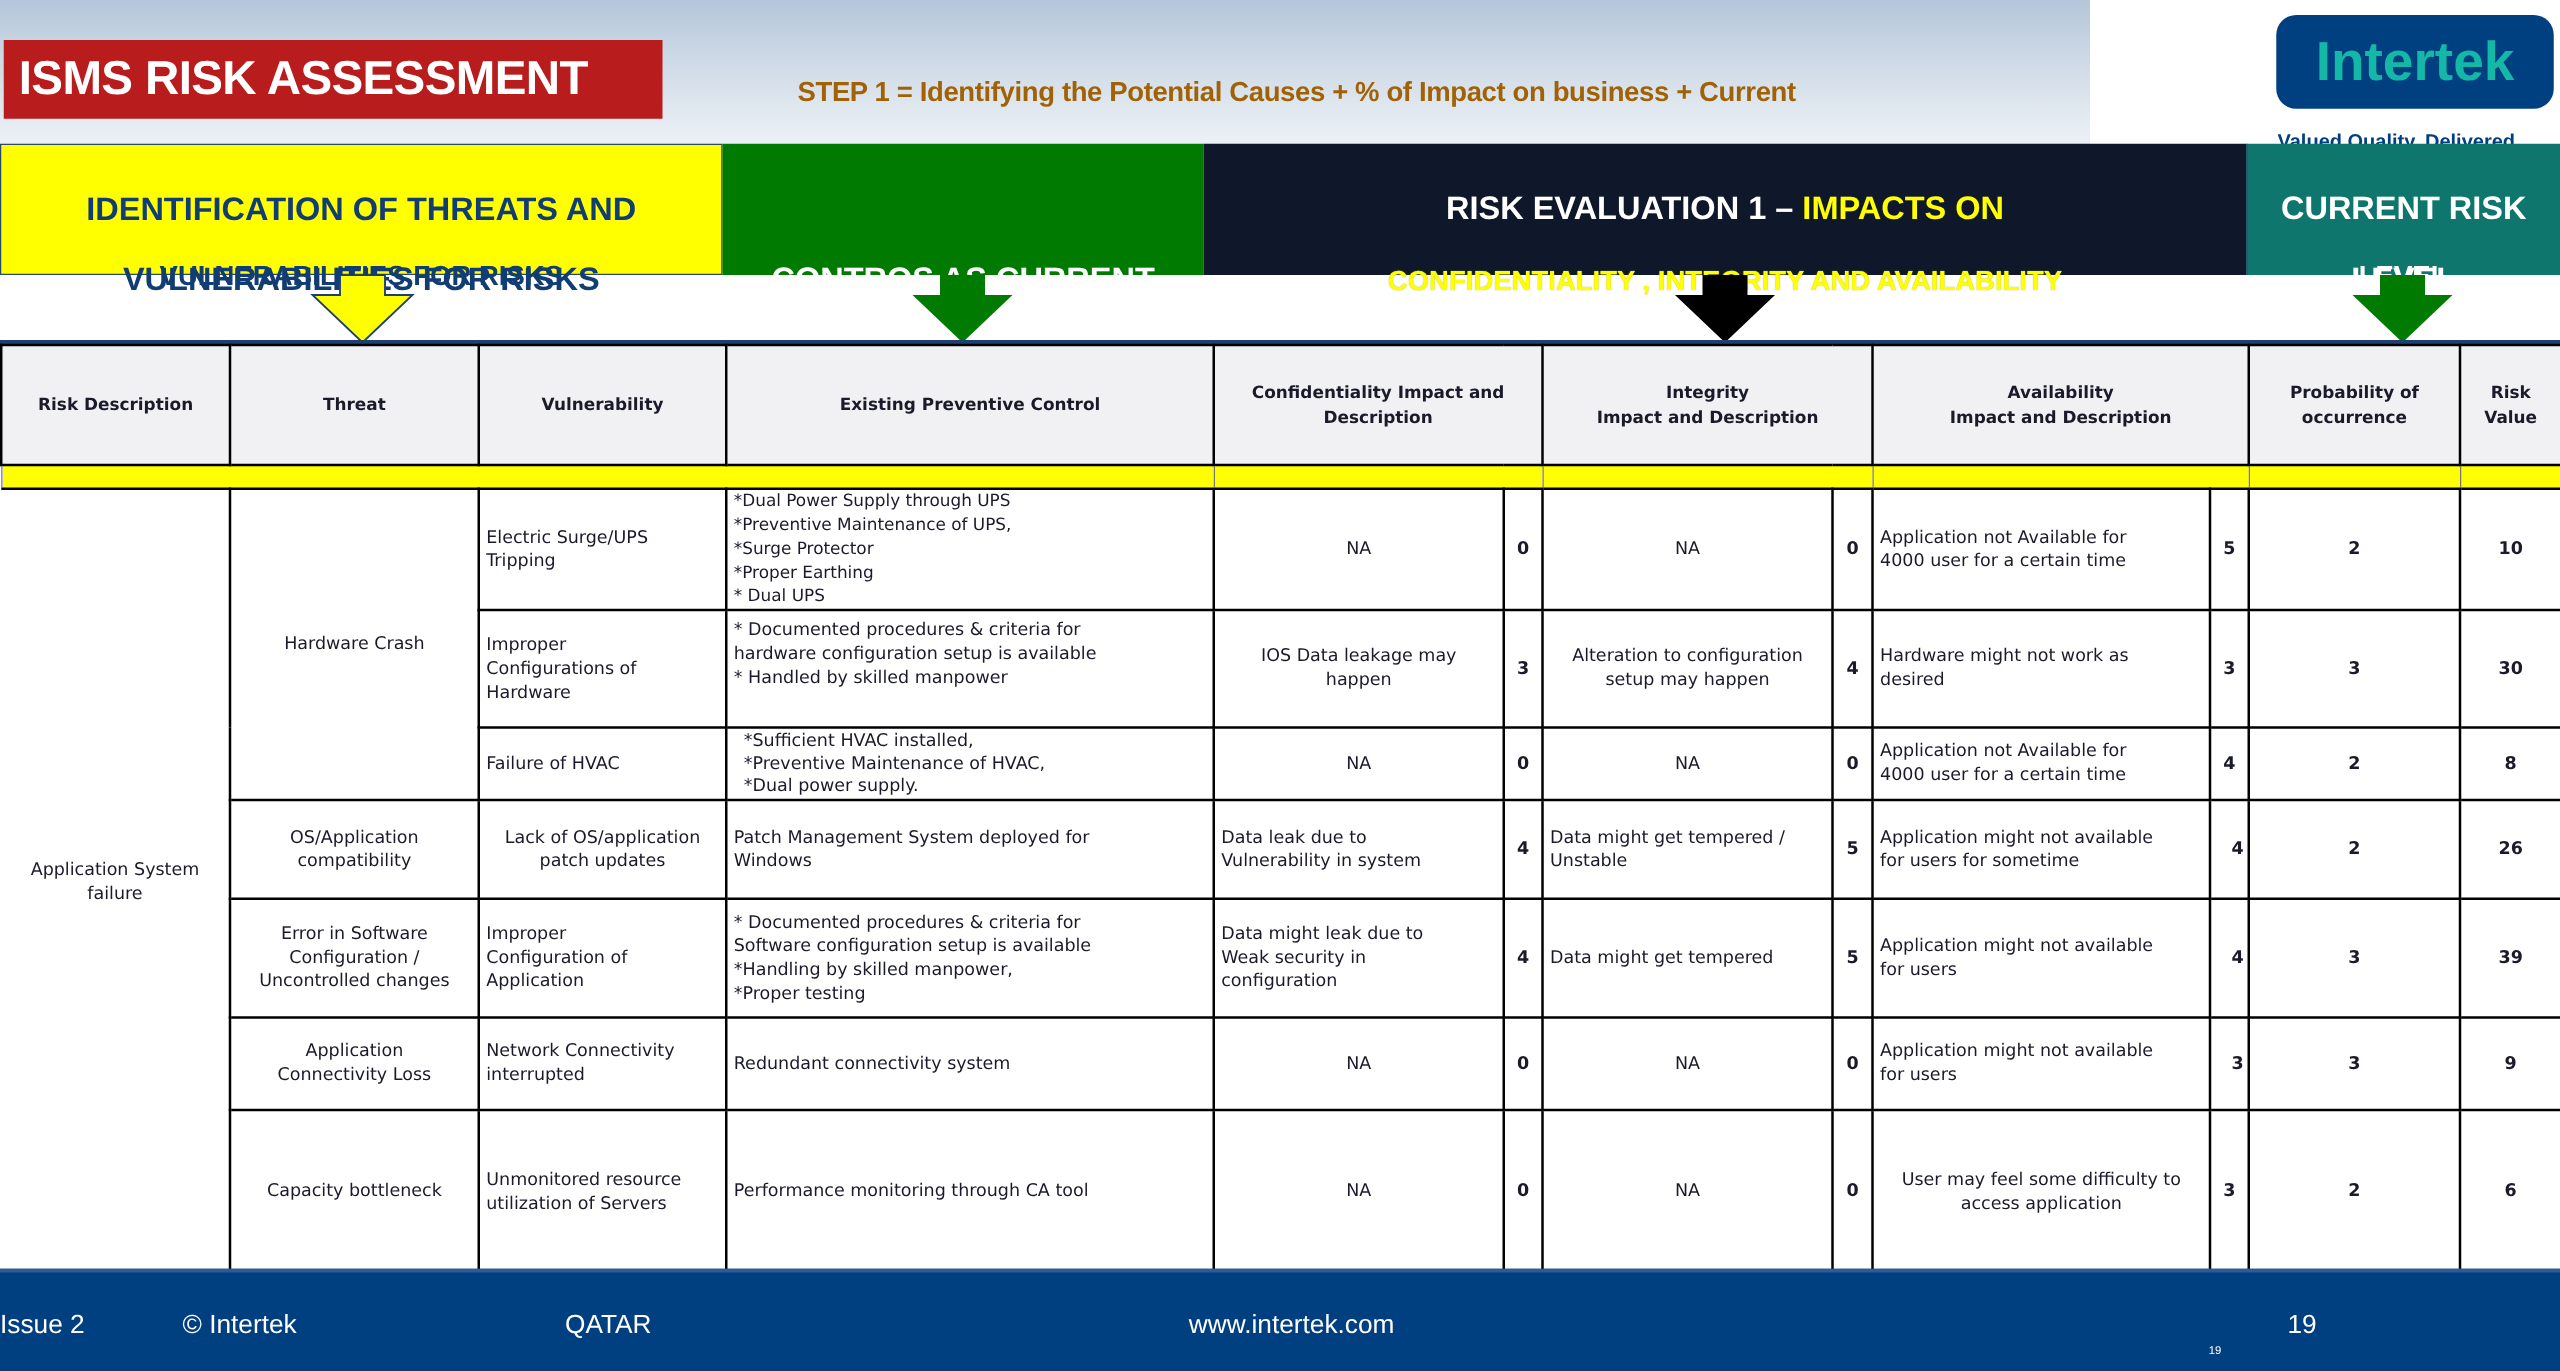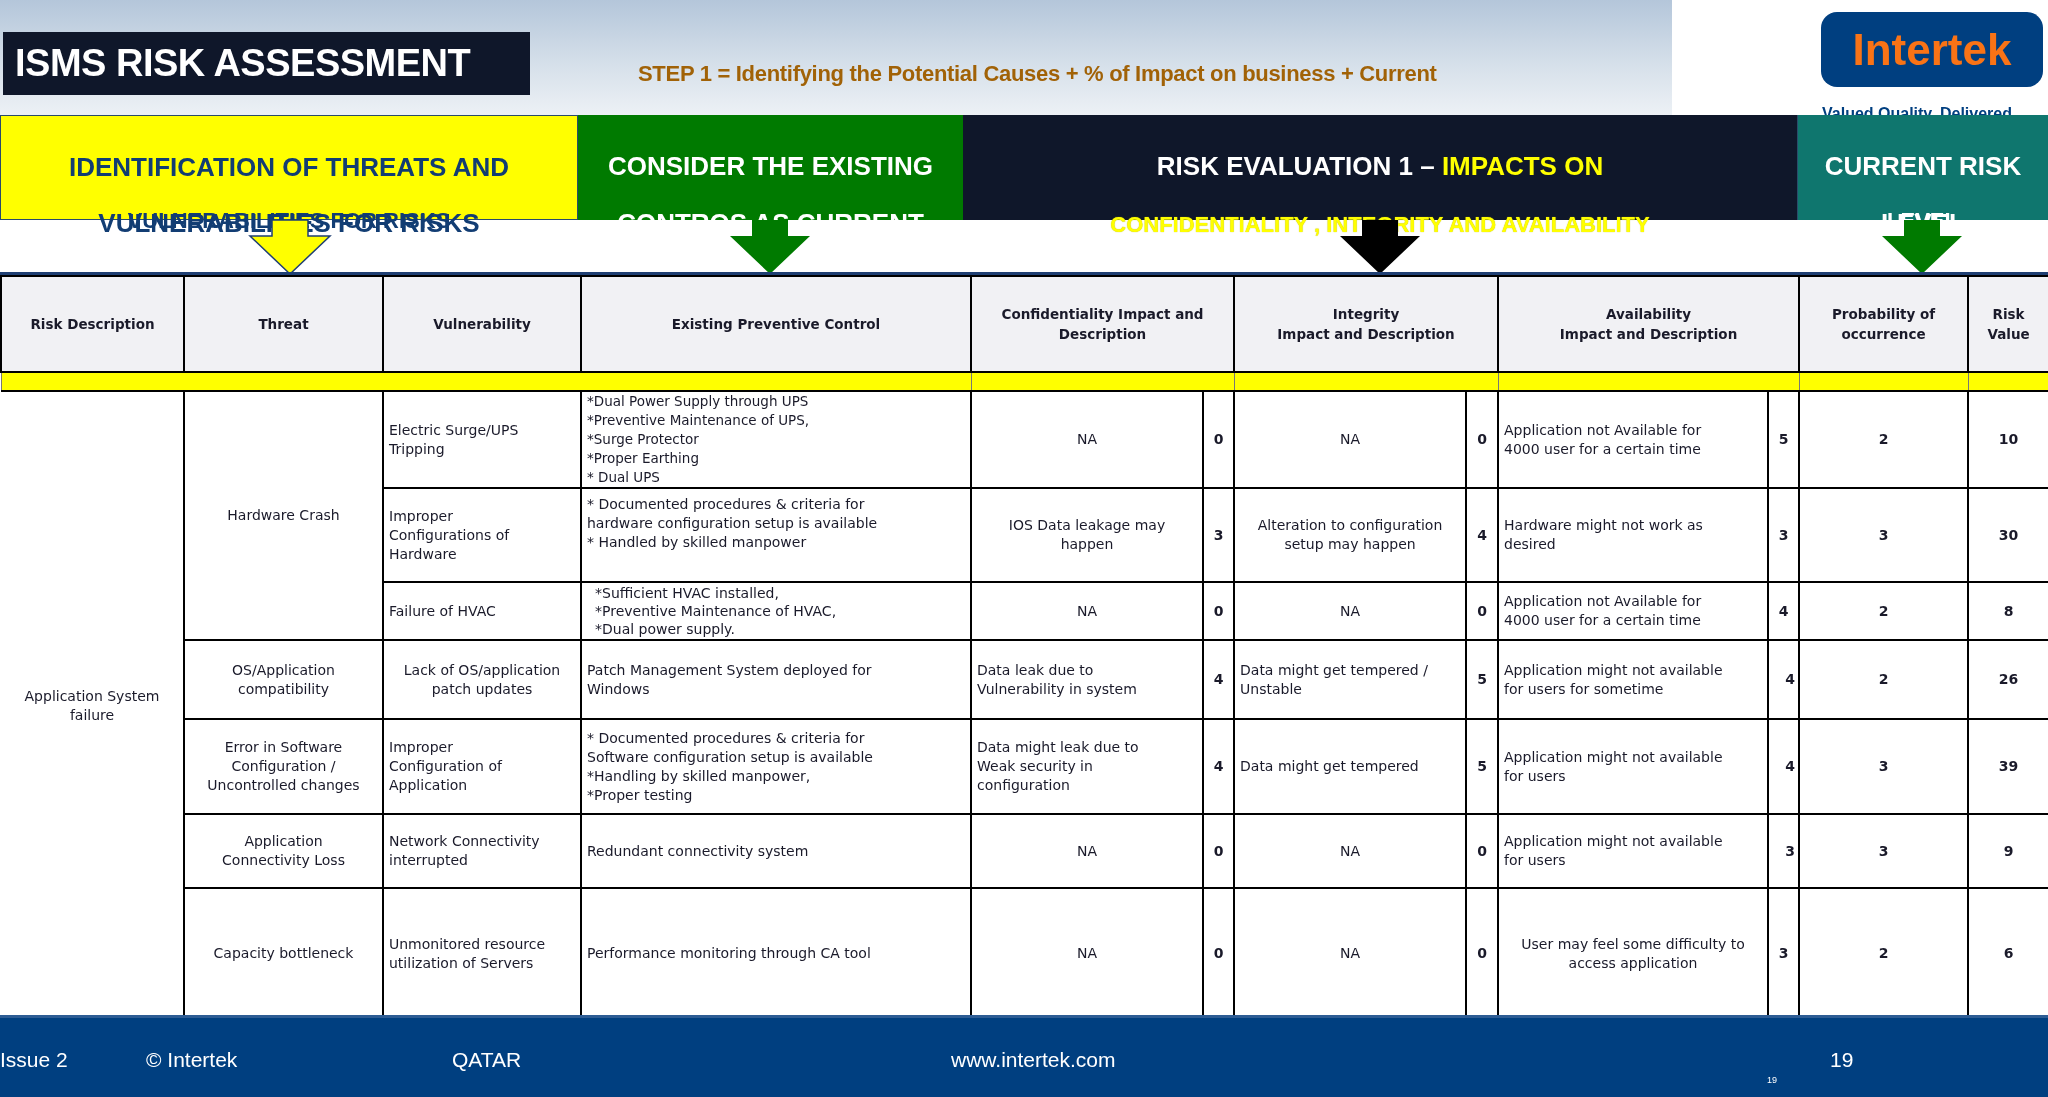--- a/index.html
+++ b/index.html
@@ -1,28 +1,28 @@
 <!DOCTYPE html>
 <html><head>
 <meta charset="utf-8">
 <style>
   * { box-sizing: border-box; margin: 0; padding: 0; }
   html, body { width: 2048px; height: 1097px; overflow: hidden; background: #ffffff; }
   body { position: relative; font-family: "Liberation Sans", sans-serif; }
 
   .top-bg { position: absolute; left: 0; top: 0; width: 1672px; height: 118px;
     background: linear-gradient(180deg, #b4c6da 0%, #d6e0ea 55%, #eef2f6 100%); }
-  .title-box { position: absolute; left: 3px; top: 32px; width: 527px; height: 63px; background: #0f172a;
+  .title-box { position: absolute; left: 3px; top: 32px; width: 527px; height: 63px; background: #b91c1c;
     color: #fff; font-weight: bold; font-size: 38px; line-height: 63px; padding-left: 12px;
     font-family: "Liberation Sans", sans-serif; letter-spacing: -0.5px; }
   .step-text { position: absolute; left: 638px; top: 61px; color: #a16207; font-weight: bold; font-size: 22px;
     letter-spacing: -0.3px; white-space: nowrap; }
 
   .logo { position: absolute; left: 1821px; top: 12px; width: 222px; height: 75px; background: #003f80;
-    border-radius: 16px; color: #f97316; font-size: 44px; font-weight: bold; text-align: center; line-height: 75px; }
+    border-radius: 16px; color: #14b8a6; font-size: 44px; font-weight: bold; text-align: center; line-height: 75px; }
   .tagline { position: absolute; left: 1822px; top: 104px; width: 226px; height: 12px; overflow: hidden;
     color: #003f80; font-size: 16px; font-weight: bold; line-height: 20px; white-space: nowrap; }
 
   .banner { position: absolute; top: 115px; height: 105px; font-weight: bold; font-size: 26px; text-align: center; }
   .banner .l1 { position: absolute; left: 0; right: 0; top: 36px; white-space: nowrap; }
   .banner .l2 { position: absolute; left: 0; right: 0; top: 92px; white-space: nowrap; }
   .b-yellow { left: 0; width: 578px; background: #ffff00; color: #123d73; border: 1px solid #2a4b6a; }
   .b-green1 { left: 578px; width: 385px; background: #007a00; color: #fff; }
   .b-black { left: 963px; width: 834px; background: #0f172a; color: #fff; }
   .b-green2 { left: 1797px; width: 251px; background: #0f766e; color: #fff; border-left: 1px solid #2a4b6a; }
@@ -54,21 +54,20 @@
 <div class="title-box">ISMS RISK ASSESSMENT</div>
 <div class="step-text">STEP 1 = Identifying the Potential Causes + % of Impact on business + Current</div>
 <div class="logo">Intertek</div>
 <div class="tagline">Valued Quality. Delivered.</div>
 
 <div class="banner b-yellow">
   <div class="l1">IDENTIFICATION OF THREATS AND</div>
   <div class="l2" style="color:#123d73;">VULNERABILITIES FOR RISKS</div>
 </div>
 <div class="banner b-green1">
-  <div class="l1">CONSIDER THE EXISTING</div>
   <div class="l2 l2-clip" style="top:93px;">CONTROS  AS  CURRENT</div>
 </div>
 <div class="banner b-black">
   <div class="l1">
     <span>RISK EVALUATION 1 – </span><span class="yl">IMPACTS ON</span>
   </div>
 </div>
 <div class="banner b-green2">
   <div class="l1">CURRENT RISK</div>
   <div class="l2 l2-clip" style="top:93px;">LEVEL</div>

